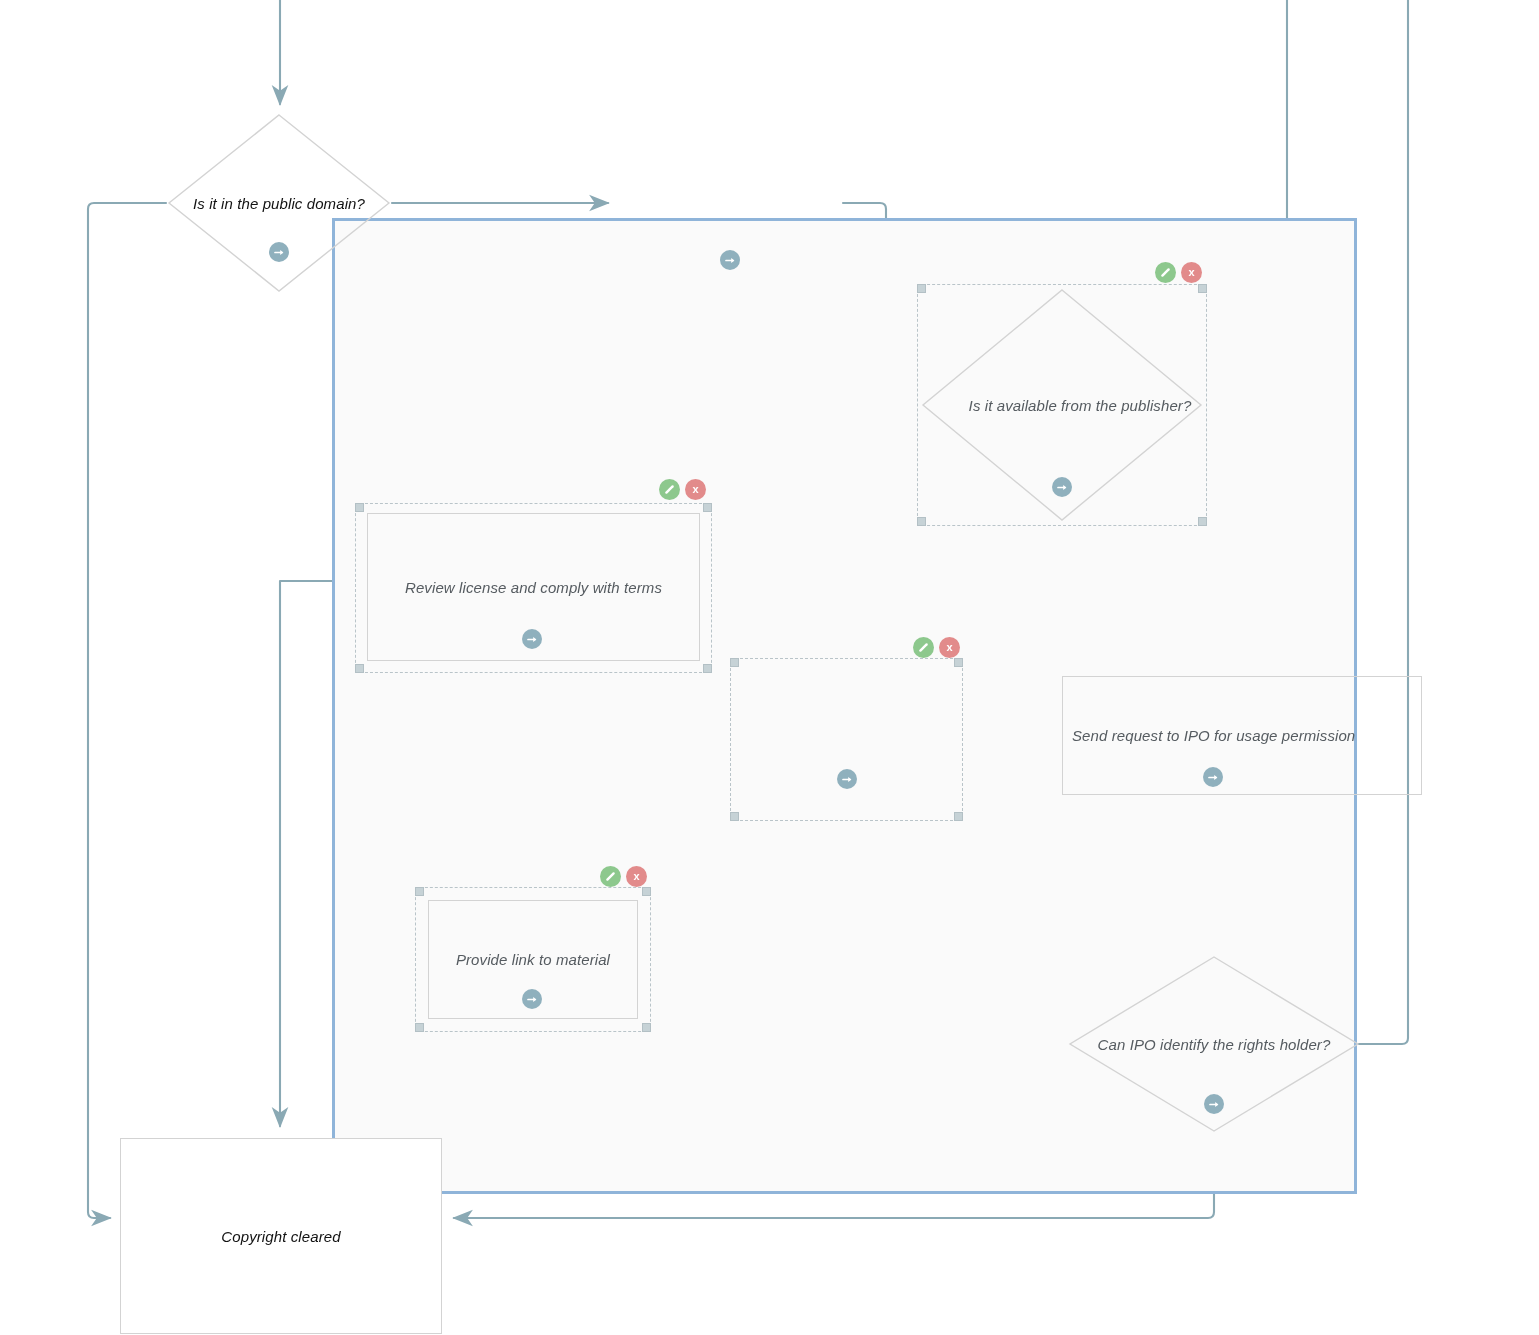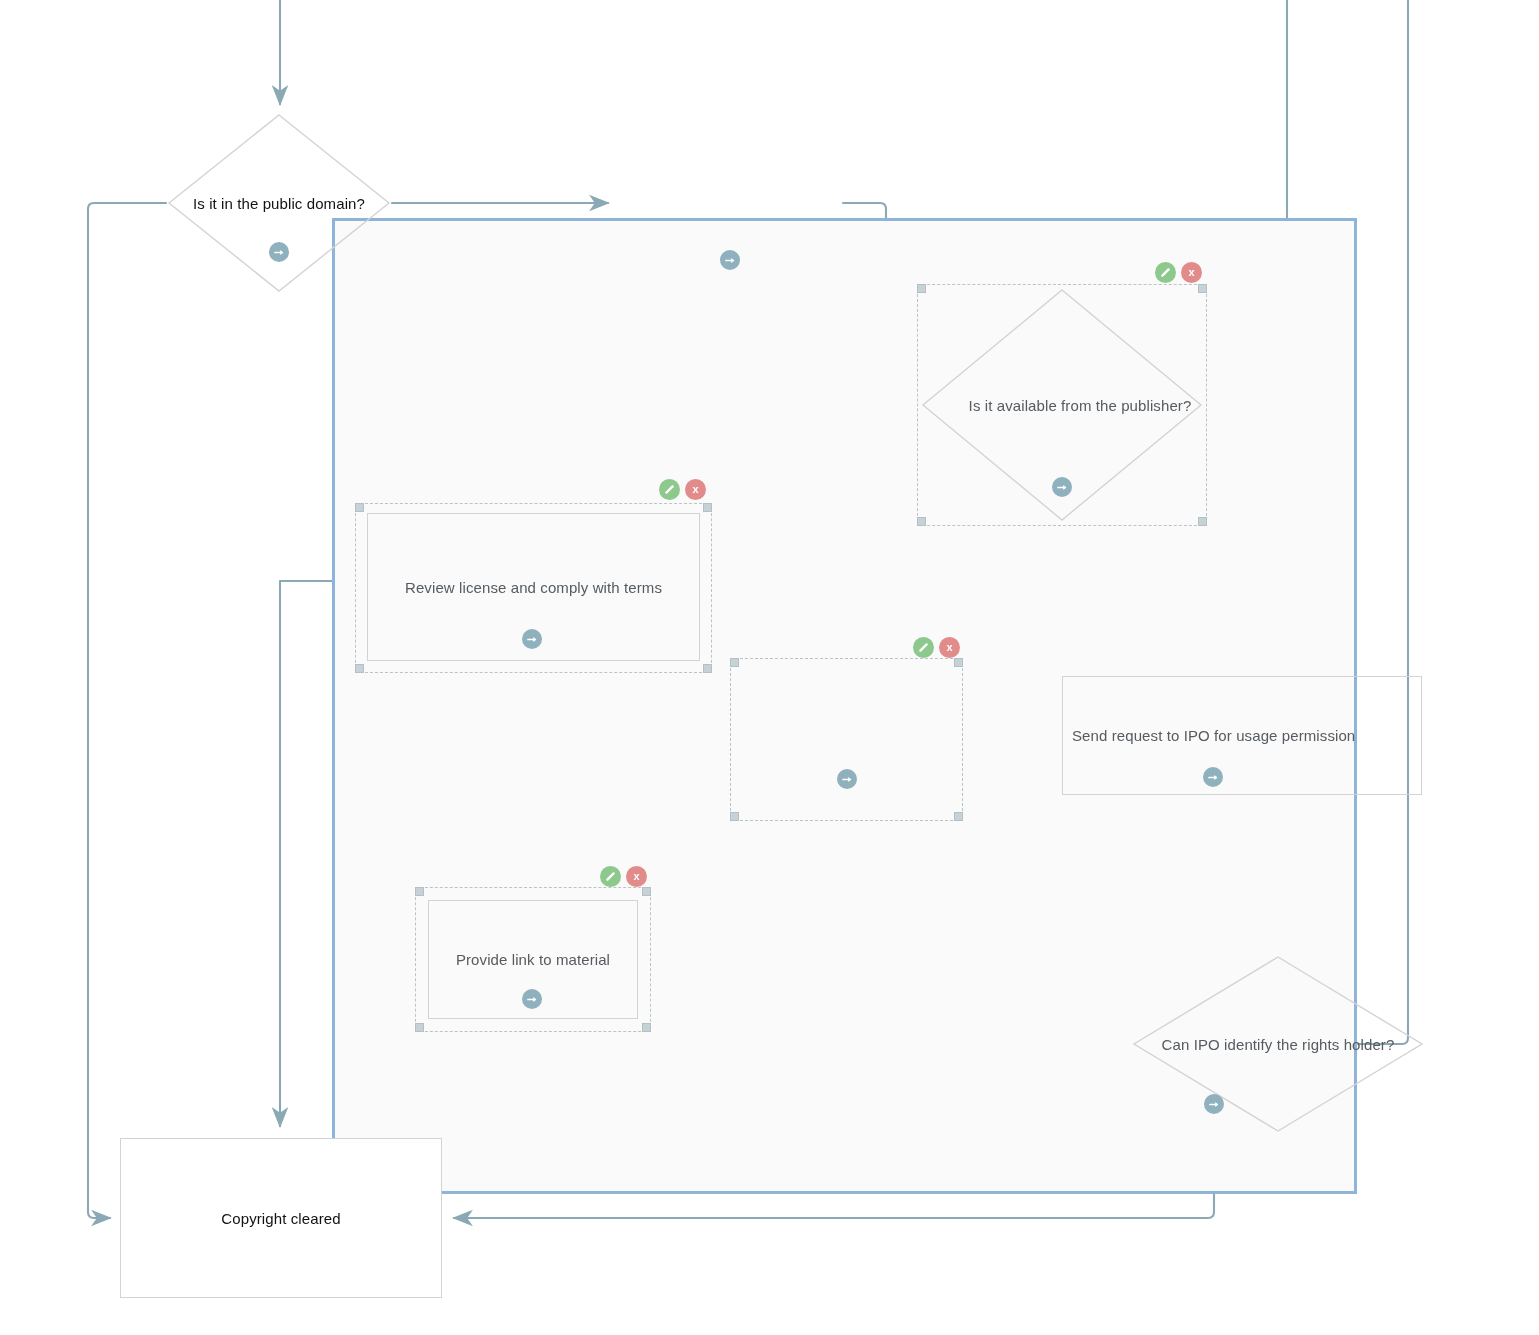--- a/index.html
+++ b/index.html
@@ -32,20 +32,21 @@
     position: absolute;
     background: #fafafa;
     border: 3px solid #8fb4d9;
     box-sizing: border-box;
   }
 
   
   .node {
     position: absolute;
     box-sizing: border-box;
+    font-style: italic;
   }
   .node-shape {
     position: absolute;
     left: 0;
     top: 0;
     width: 100%;
     height: 100%;
   }
   .node-label {
     position: absolute;
@@ -319,31 +320,31 @@
   </div>
   <div class="action-badges" style="left:600px; top:866px;">
     <span class="badge badge-edit">
       <svg width="13" height="13" viewBox="0 0 13 13">
         <path d="M3.4 9.6 L9.6 3.4" stroke="#ffffff" stroke-width="2.4" stroke-linecap="round"></path>
       </svg>
     </span>
     <span class="badge badge-delete">x</span>
   </div>
 
-  <div class="node" style="left:1132px; top:955px; width:292px; height:178px; z-index:5;">
+  <div class="node" style="left:1068px; top:955px; width:292px; height:178px; z-index:5;">
     <svg class="diamond-svg" width="292" height="178" viewBox="0 0 292 178">
       <polygon points="146,2 290,89 146,176 2,89" fill="none" stroke="#d3d3d3" stroke-width="1.4"></polygon>
     </svg>
     <div class="node-label">Can IPO identify the rights holder?</div>
   </div>
   <div class="run-badge" style="left:1204px; top:1094px;">
     <svg width="13" height="13" viewBox="0 0 13 13">
       <path d="M2 6.5 H9" stroke="#ffffff" stroke-width="1.7" stroke-linecap="round" fill="none"></path>
       <path d="M7.2 3.9 L10.4 6.5 L7.2 9.1 Z" fill="#ffffff"></path>
     </svg>
   </div>
 
-  <div class="node" style="left:120px; top:1138px; width:322px; height:160px; z-index:5;">
+  <div class="node" style="left:120px; top:1138px; width:322px; height:196px; z-index:5;">
     <div class="node-shape rect-shape white"></div>
     <div class="node-label dark">Copyright cleared</div>
   </div>
 
 </div>
 
 </body></html>

